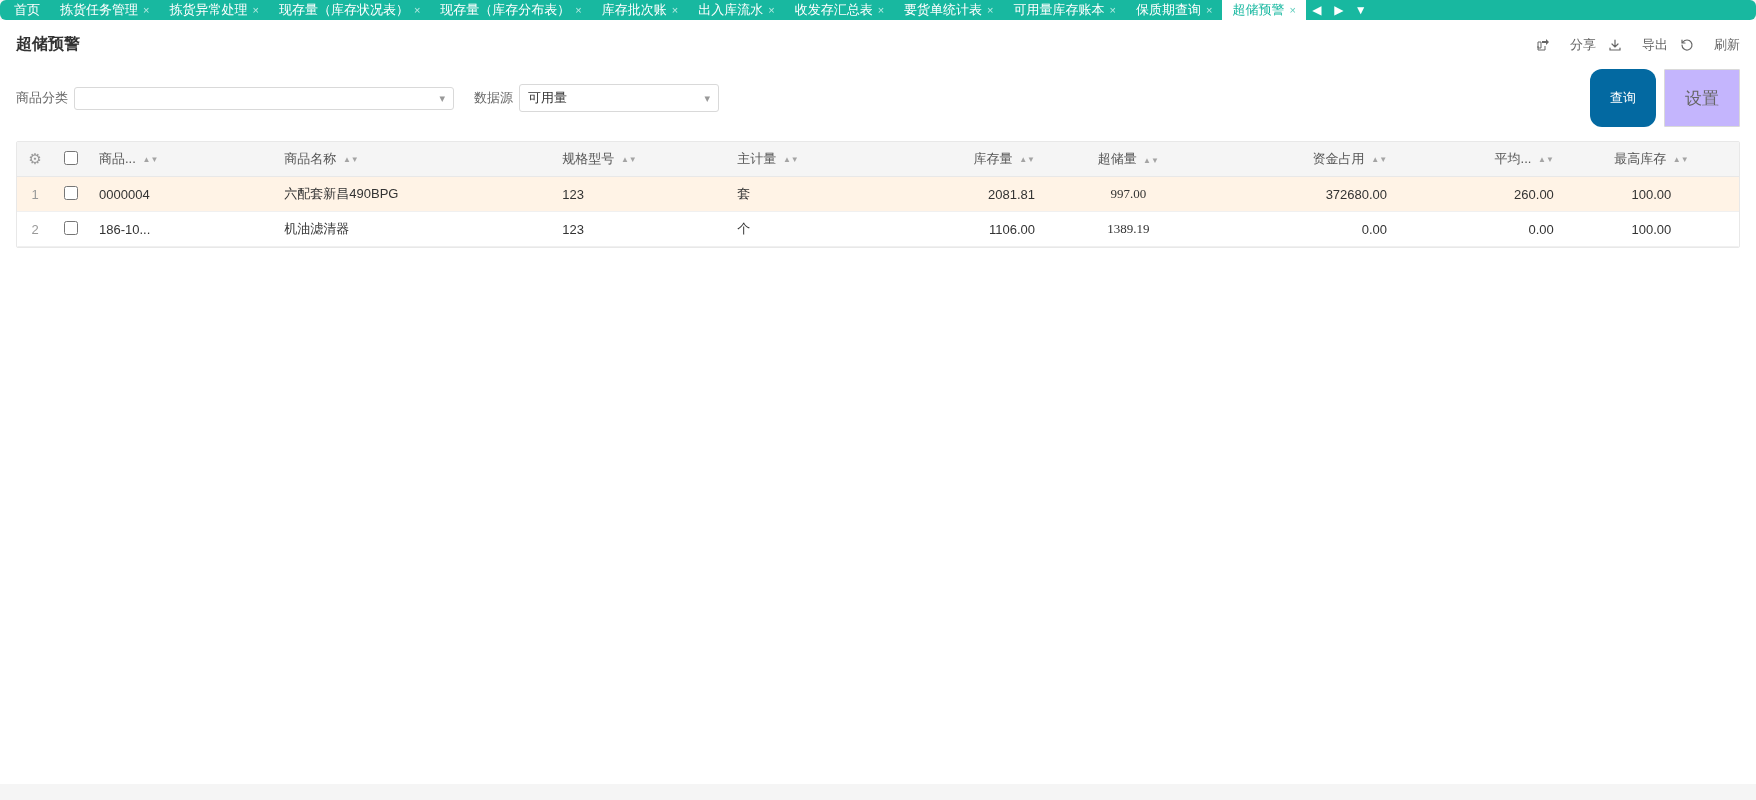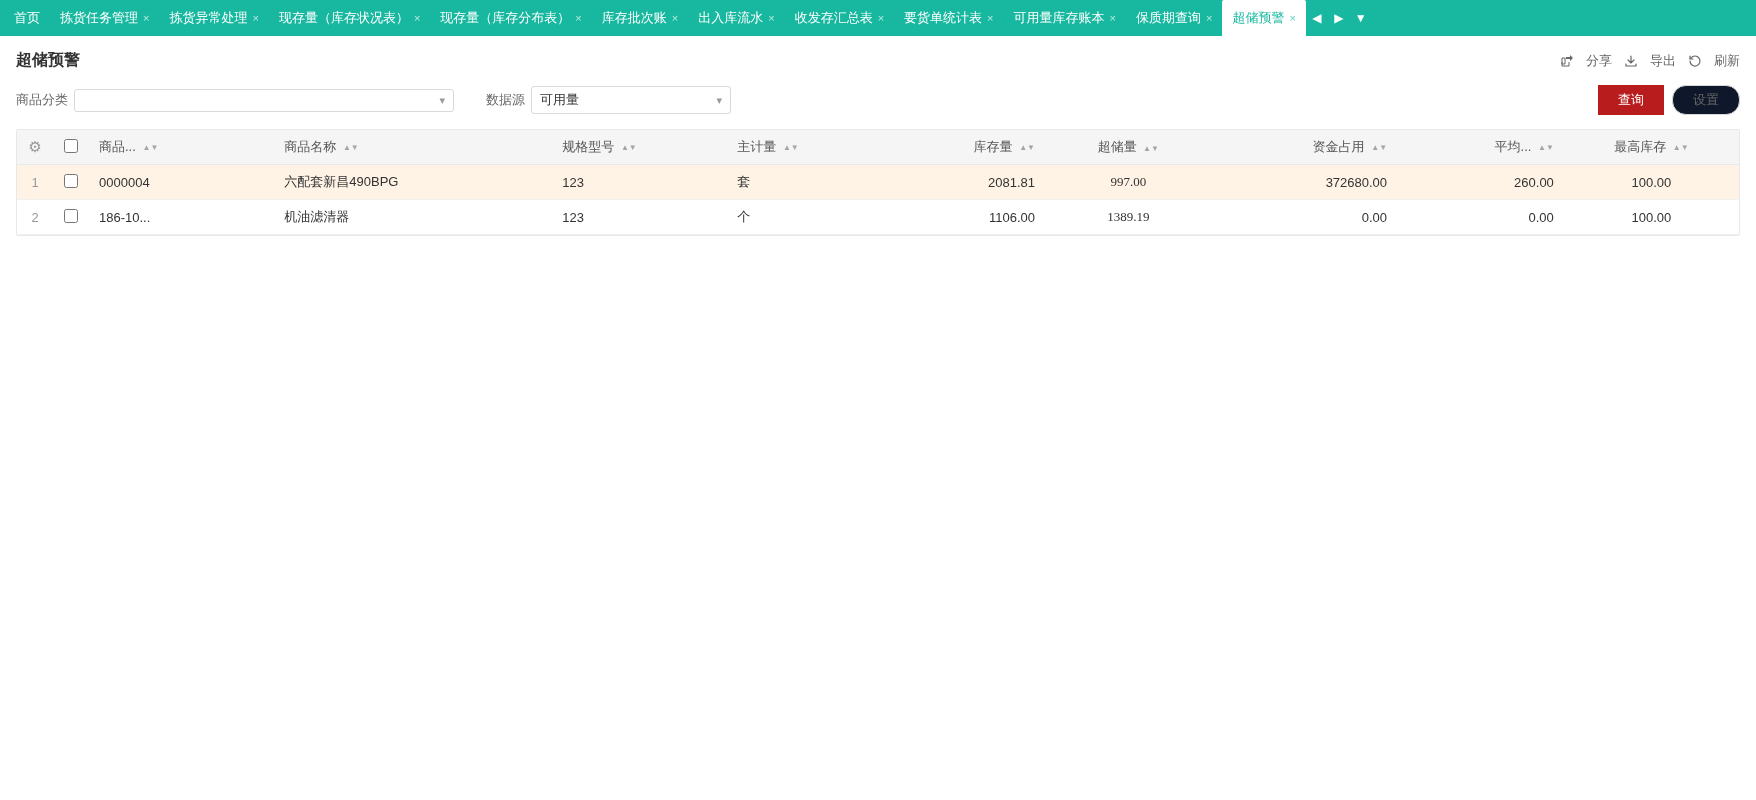--- a/index.html
+++ b/index.html
@@ -3,24 +3,25 @@
   <meta charset="utf-8">
   <style>
     * { box-sizing: border-box; margin: 0; padding: 0; }
     body { font-family: "Microsoft YaHei", "PingFang SC", sans-serif; font-size: 13px; background: #f5f5f5; color: #333; }
 
     
     .top-nav {
       display: flex;
       align-items: center;
       background: #18b8a0;
-      height: 36px;
+      height: 20px;
       padding: 0 4px;
       overflow: hidden;
       white-space: nowrap;
+      border-radius: 6px;
     }
     .top-nav .nav-item {
       display: inline-flex;
       align-items: center;
       height: 36px;
       padding: 0 10px;
       color: #fff;
       font-size: 13px;
       cursor: pointer;
       flex-shrink: 0;
@@ -68,21 +69,21 @@
       color: #333;
     }
     .header-actions {
       display: flex;
       align-items: center;
       gap: 12px;
     }
     .header-action-btn {
       display: inline-flex;
       align-items: center;
-      gap: 12px;
+      gap: 20px;
       color: #666;
       cursor: pointer;
       font-size: 13px;
     }
     .filter-item {
       display: flex;
       align-items: center;
       gap: 6px;
     }
     .filter-label {
@@ -104,36 +105,36 @@
     .filter-select-wide {
       min-width: 380px;
     }
     .filter-select .arrow-down {
       color: #999;
       font-size: 11px;
       margin-left: 8px;
     }
 
     .btn-query {
-      background: #b91c1c;
+      background: #0369a1;
       color: #fff;
       border: none;
-      padding: 6px 20px;
-      border-radius: 0;
+      padding: 20px 20px;
+      border-radius: 12px;
       cursor: pointer;
       font-size: 13px;
     }
     .btn-settings {
-      background: #0f172a;
+      background: #c4b5fd;
       color: #666;
       border: 1px solid #d9d9d9;
       padding: 5px 20px;
-      border-radius: 14px;
-      cursor: pointer;
-      font-size: 13px;
+      border-radius: 1px;
+      cursor: pointer;
+      font-size: 17px;
     }
 
     
     .table-wrapper {
       border: 1px solid #e8e8e8;
       border-radius: 2px;
       overflow: hidden;
     }
     table {
       width: 100%;
@@ -274,21 +275,21 @@
       </span>
       <span class="header-action-btn">
         <svg width="14" height="14" viewBox="0 0 14 14" fill="none">
           <path d="M2 7a5 5 0 1 0 1-3M2 2v3h3" stroke="#666" stroke-width="1.2" fill="none" stroke-linecap="round"></path>
         </svg>
         <span>刷新</span>
       </span>
     </div>
   </div>
 
-  <div style="display:flex; align-items:center; gap:32px; margin-bottom:14px; flex-wrap:wrap;">
+  <div style="display:flex; align-items:center; gap:20px; margin-bottom:14px; flex-wrap:wrap;">
     <div class="filter-item">
       <span class="filter-label">商品分类</span>
       <div class="filter-select filter-select-wide">
         <span></span>
         <span class="arrow-down">▾</span>
       </div>
     </div>
     <div class="filter-item">
       <span class="filter-label">数据源</span>
       <div class="filter-select" style="min-width:200px;">

